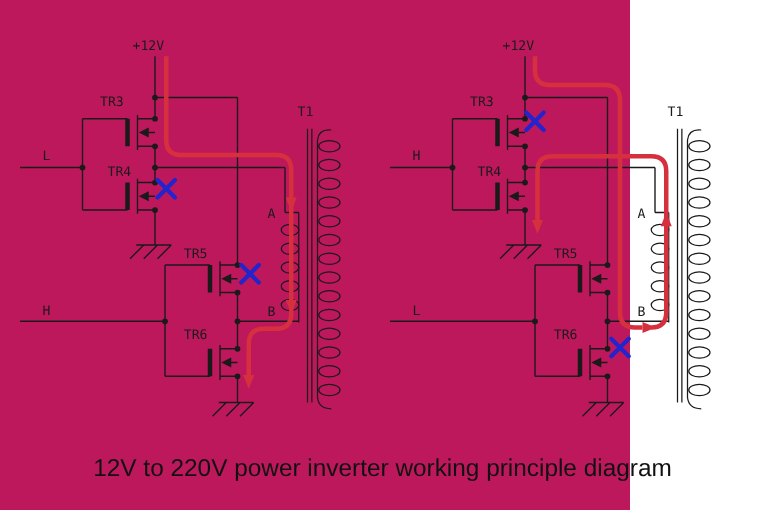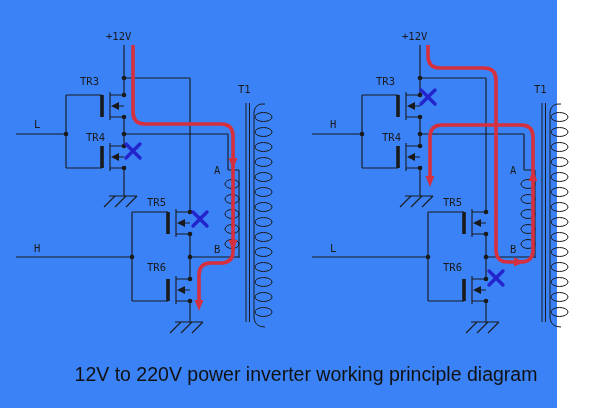--- a/index.html
+++ b/index.html
@@ -1,16 +1,16 @@
 <!DOCTYPE html>
 <html><head>
 <meta charset="utf-8">
 <style>
   html,body{margin:0;padding:0;background:#ffffff;}
-  .stage{width:557px;height:408px;position:relative;background:#3b82f6;}
+  .stage{width:504px;height:408px;position:relative;background:#be185d;}
   svg{display:block;}
   .wire{stroke:#1a1a1a;stroke-width:1.1;fill:none;}
   .gate{stroke:#1a1a1a;stroke-width:3.6;fill:none;}
   .coil{stroke:#1a1a1a;stroke-width:1;fill:none;}
   .dot{fill:#1a1a1a;}
   .lbl{font-family:"DejaVu Sans Mono",monospace;font-size:10.5px;fill:#1a1a1a;}
   .flow{stroke:#d6303e;stroke-width:3.6;fill:none;stroke-linecap:butt;stroke-linejoin:round;}
   .arrow{fill:#d6303e;stroke:none;}
   .cross{stroke:#2424cc;stroke-width:3.4;fill:none;stroke-linecap:round;}
   .caption{font-family:"Liberation Sans","DejaVu Sans",sans-serif;font-size:19.5px;fill:#111;}

